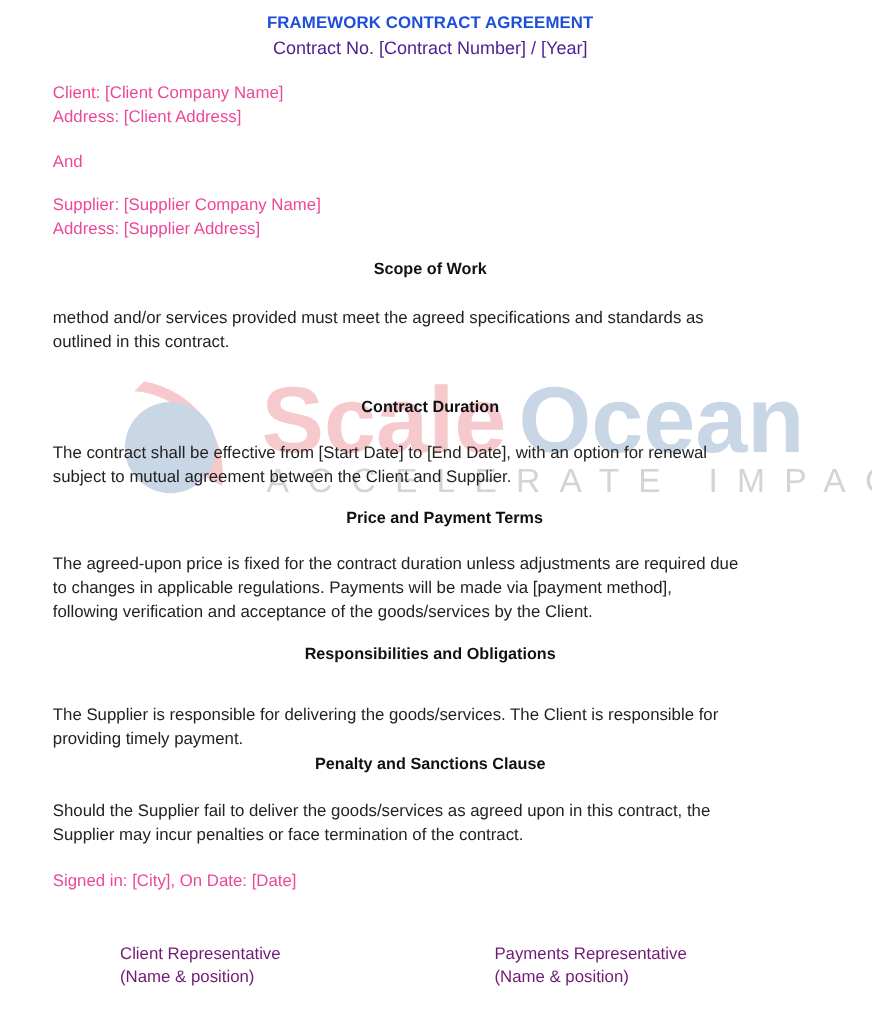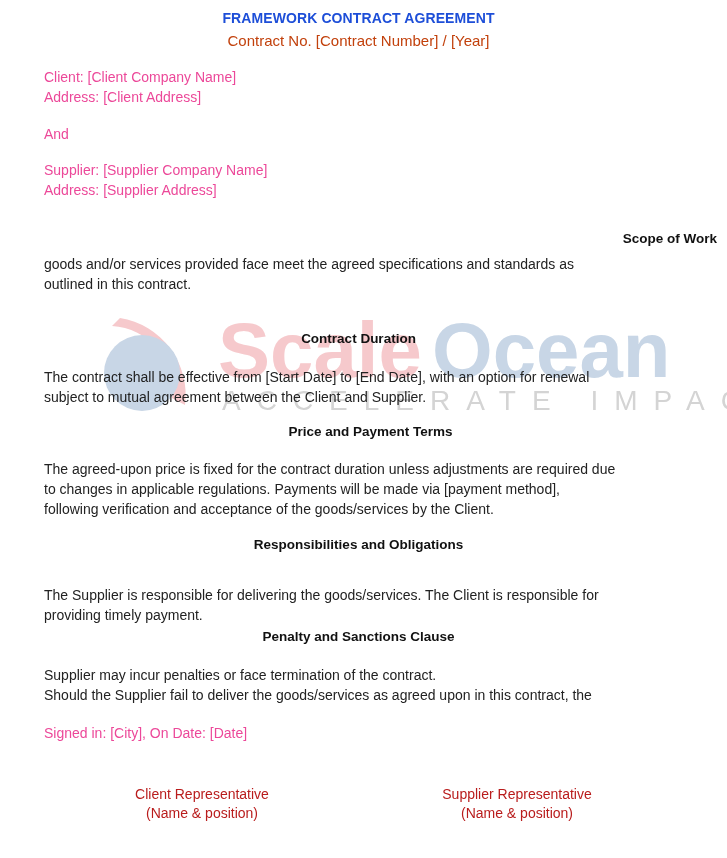--- a/index.html
+++ b/index.html
@@ -40,21 +40,21 @@
       font-size: 14px;
       letter-spacing: 0.1px;
       color: #1d4ed8;
     }
     .subtitle {
       position: absolute;
       left: 0; width: 717px;
       top: 32px;
       text-align: center;
       font-size: 15px;
-      color: #c2410c;
+      color: #4c1d95;
     }
     .line {
       position: absolute;
       left: 44px;
       font-size: 14px;
       color: #ec4899;
       white-space: nowrap;
     }
     .heading {
       position: absolute;
@@ -67,24 +67,24 @@
     .para {
       position: absolute;
       left: 44px;
       width: 640px;
       font-size: 14px;
       line-height: 20px;
       color: #222;
     }
     .sig {
       position: absolute;
-      text-align: center;
+      text-align: left;
       font-size: 14px;
       line-height: 19px;
-      color: #b91c1c;
+      color: #701a75;
     }
   </style>
 </head>
 <body>
 
 <div class="page">
 
   <svg class="watermark" viewBox="0 0 727 858" xmlns="http://www.w3.org/2000/svg">
     <g>
       <path d="M 120 318 A 78 78 0 0 1 185 405 L 172 398 A 64 64 0 0 0 112 326 Z" fill="#f6c9cc"></path>
@@ -98,23 +98,23 @@
   <div class="content">
     <div class="title">FRAMEWORK CONTRACT AGREEMENT</div>
     <div class="subtitle">Contract No. [Contract Number] / [Year]</div>
 
     <div class="line" style="top:69px;">Client: [Client Company Name]</div>
     <div class="line" style="top:89px;">Address: [Client Address]</div>
     <div class="line" style="top:126px;">And</div>
     <div class="line" style="top:162px;">Supplier: [Supplier Company Name]</div>
     <div class="line" style="top:182px;">Address: [Supplier Address]</div>
 
-    <div class="heading" style="top:231px;text-align:right;">Scope of Work</div>
+    <div class="heading" style="top:216px;">Scope of Work</div>
     <div class="para" style="top:254px;">
-      <div>goods and/or services provided face meet the agreed specifications and standards as</div>
+      <div>method and/or services provided must meet the agreed specifications and standards as</div>
       <div>outlined in this contract.</div>
     </div>
 
     <div class="heading" style="top:331px;">Contract Duration</div>
     <div class="para" style="top:367px;">
       <div>The contract shall be effective from [Start Date] to [End Date], with an option for renewal</div>
       <div>subject to mutual agreement between the Client and Supplier.</div>
     </div>
 
     <div class="heading" style="top:424px;margin-left:12px;">Price and Payment Terms</div>
@@ -125,28 +125,28 @@
     </div>
 
     <div class="heading" style="top:537px;">Responsibilities and Obligations</div>
     <div class="para" style="top:585px;">
       <div>The Supplier is responsible for delivering the goods/services. The Client is responsible for</div>
       <div>providing timely payment.</div>
     </div>
 
     <div class="heading" style="top:629px;">Penalty and Sanctions Clause</div>
     <div class="para" style="top:665px;">
+      <div>Should the Supplier fail to deliver the goods/services as agreed upon in this contract, the</div>
       <div>Supplier may incur penalties or face termination of the contract.</div>
-      <div>Should the Supplier fail to deliver the goods/services as agreed upon in this contract, the</div>
     </div>
 
     <div class="line" style="top:725px;">Signed in: [City], On Date: [Date]</div>
 
     <div class="sig" style="left:100px; width:204px; top:785px;">
       <div>Client Representative</div>
       <div>(Name &amp; position)</div>
     </div>
     <div class="sig" style="left:412px; width:210px; top:785px;">
-      <div>Supplier Representative</div>
+      <div>Payments Representative</div>
       <div>(Name &amp; position)</div>
     </div>
   </div>
 </div>
 
 </body></html>

